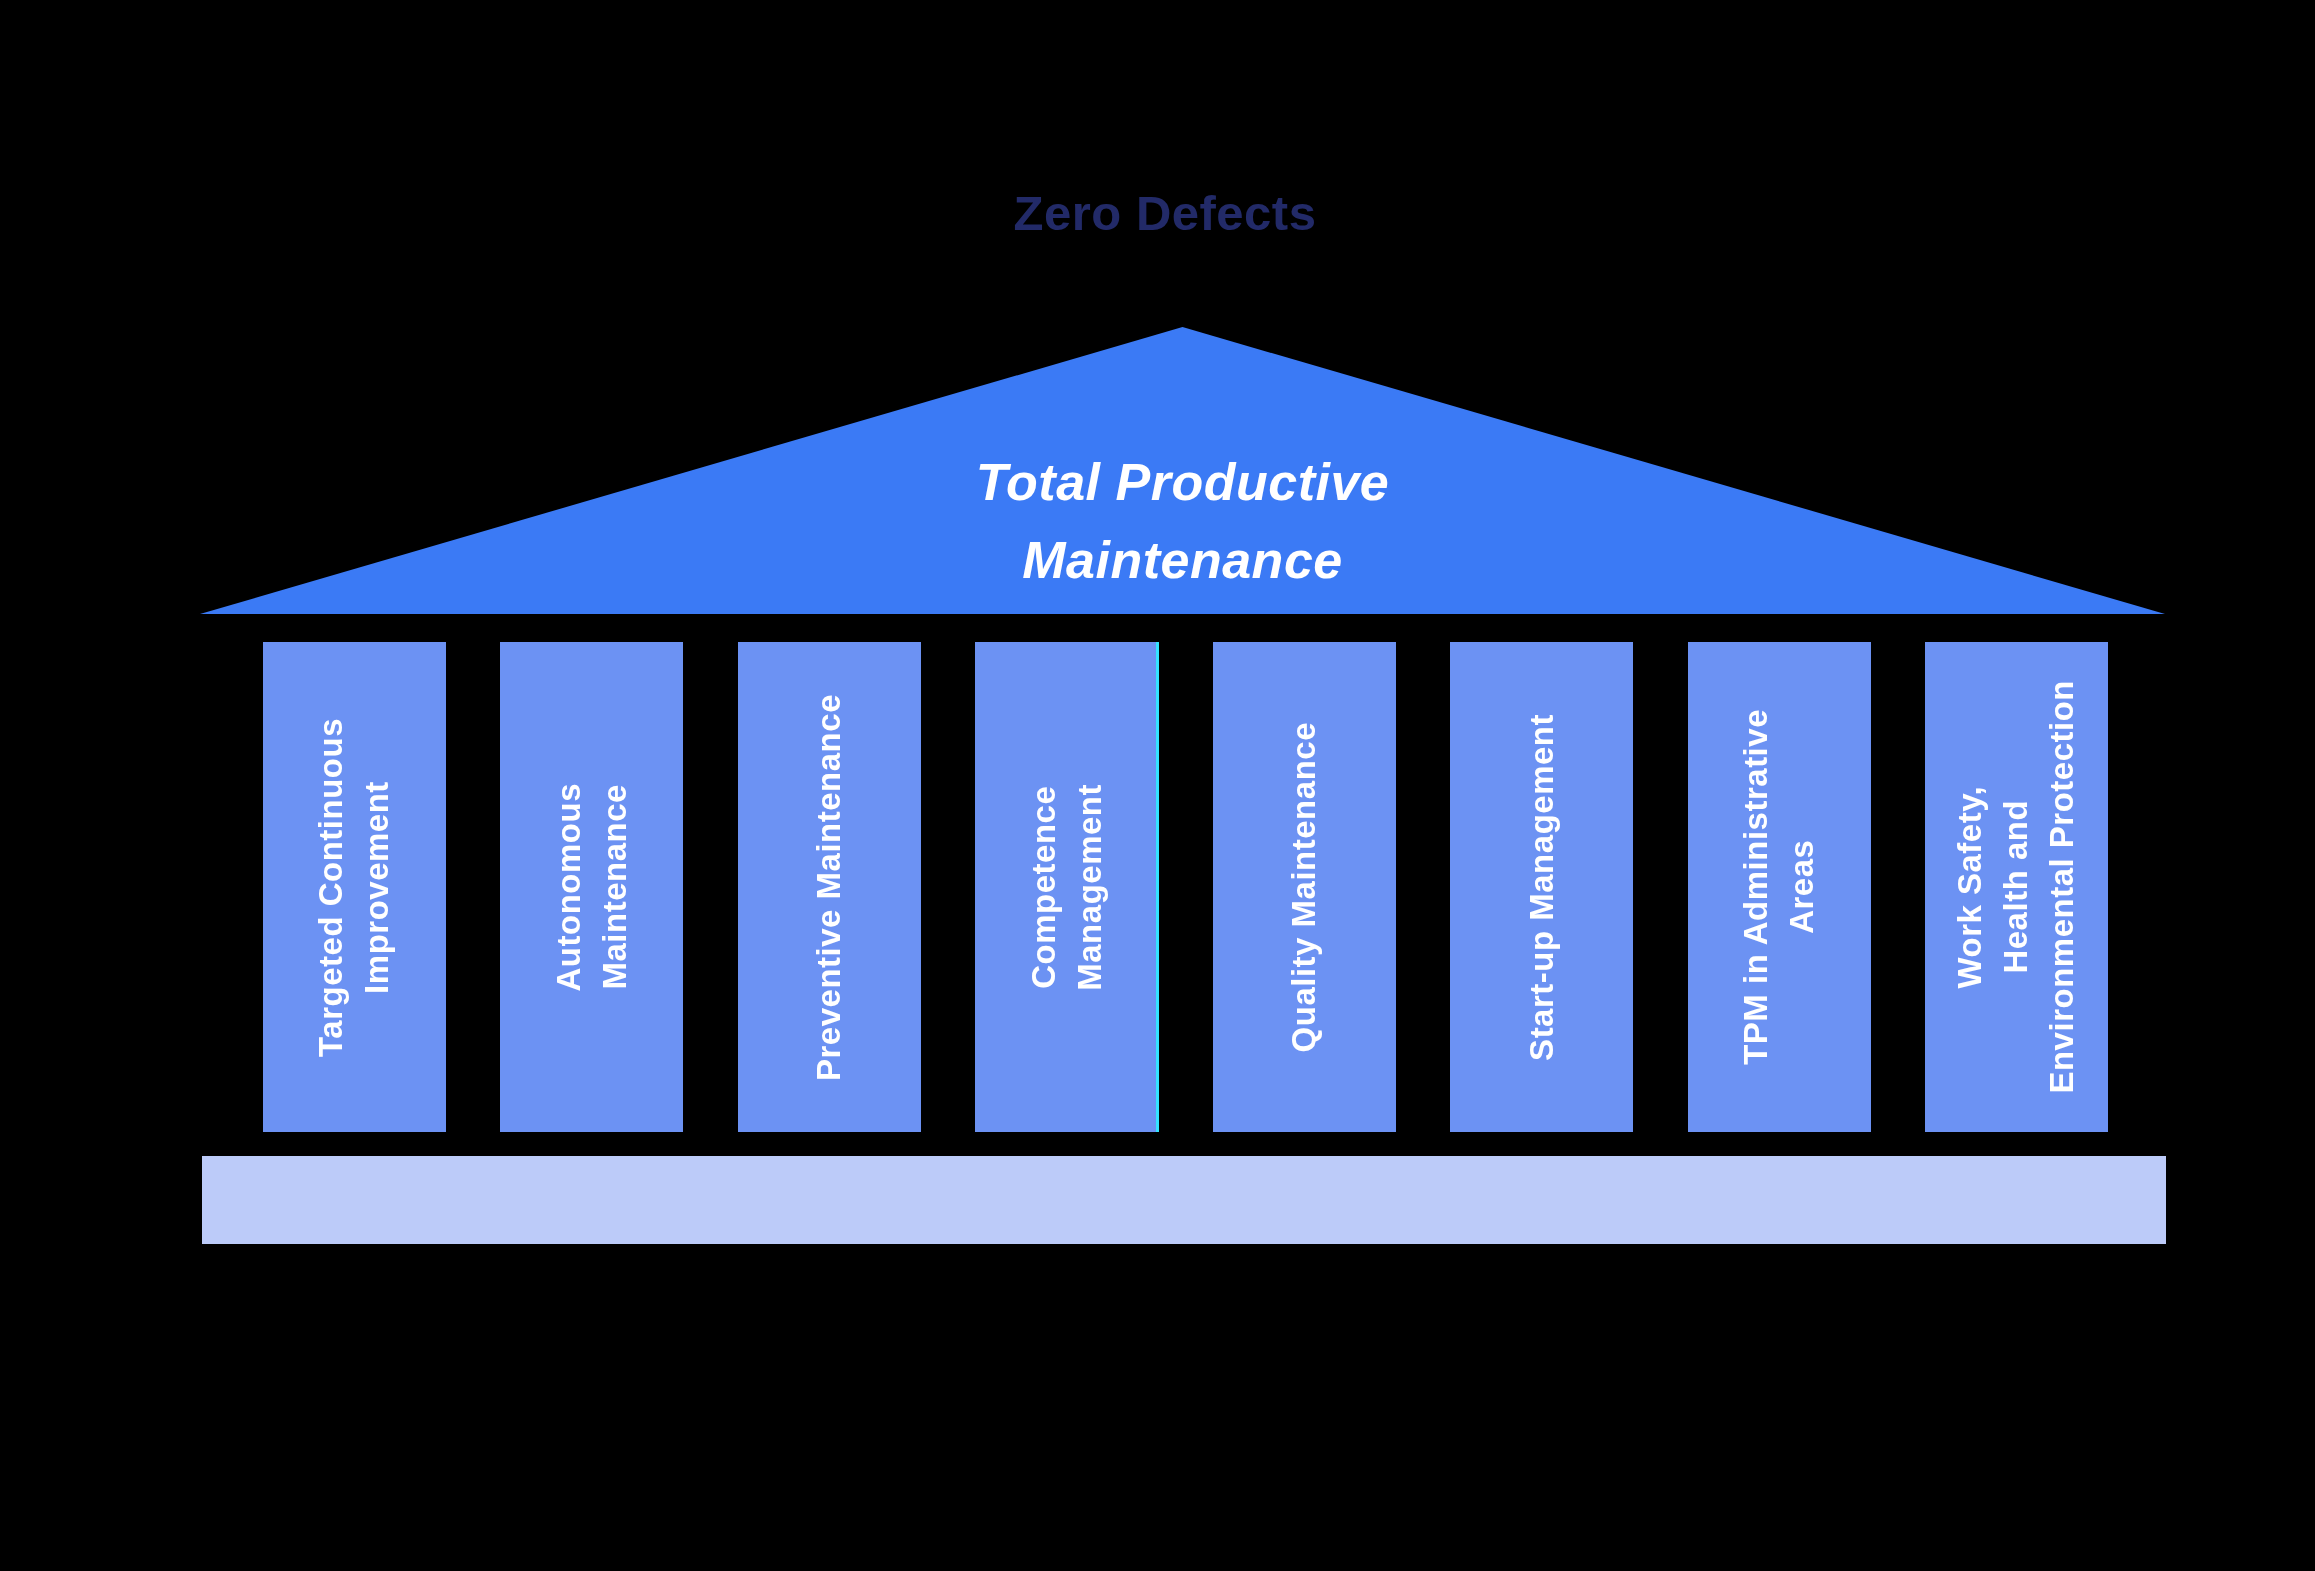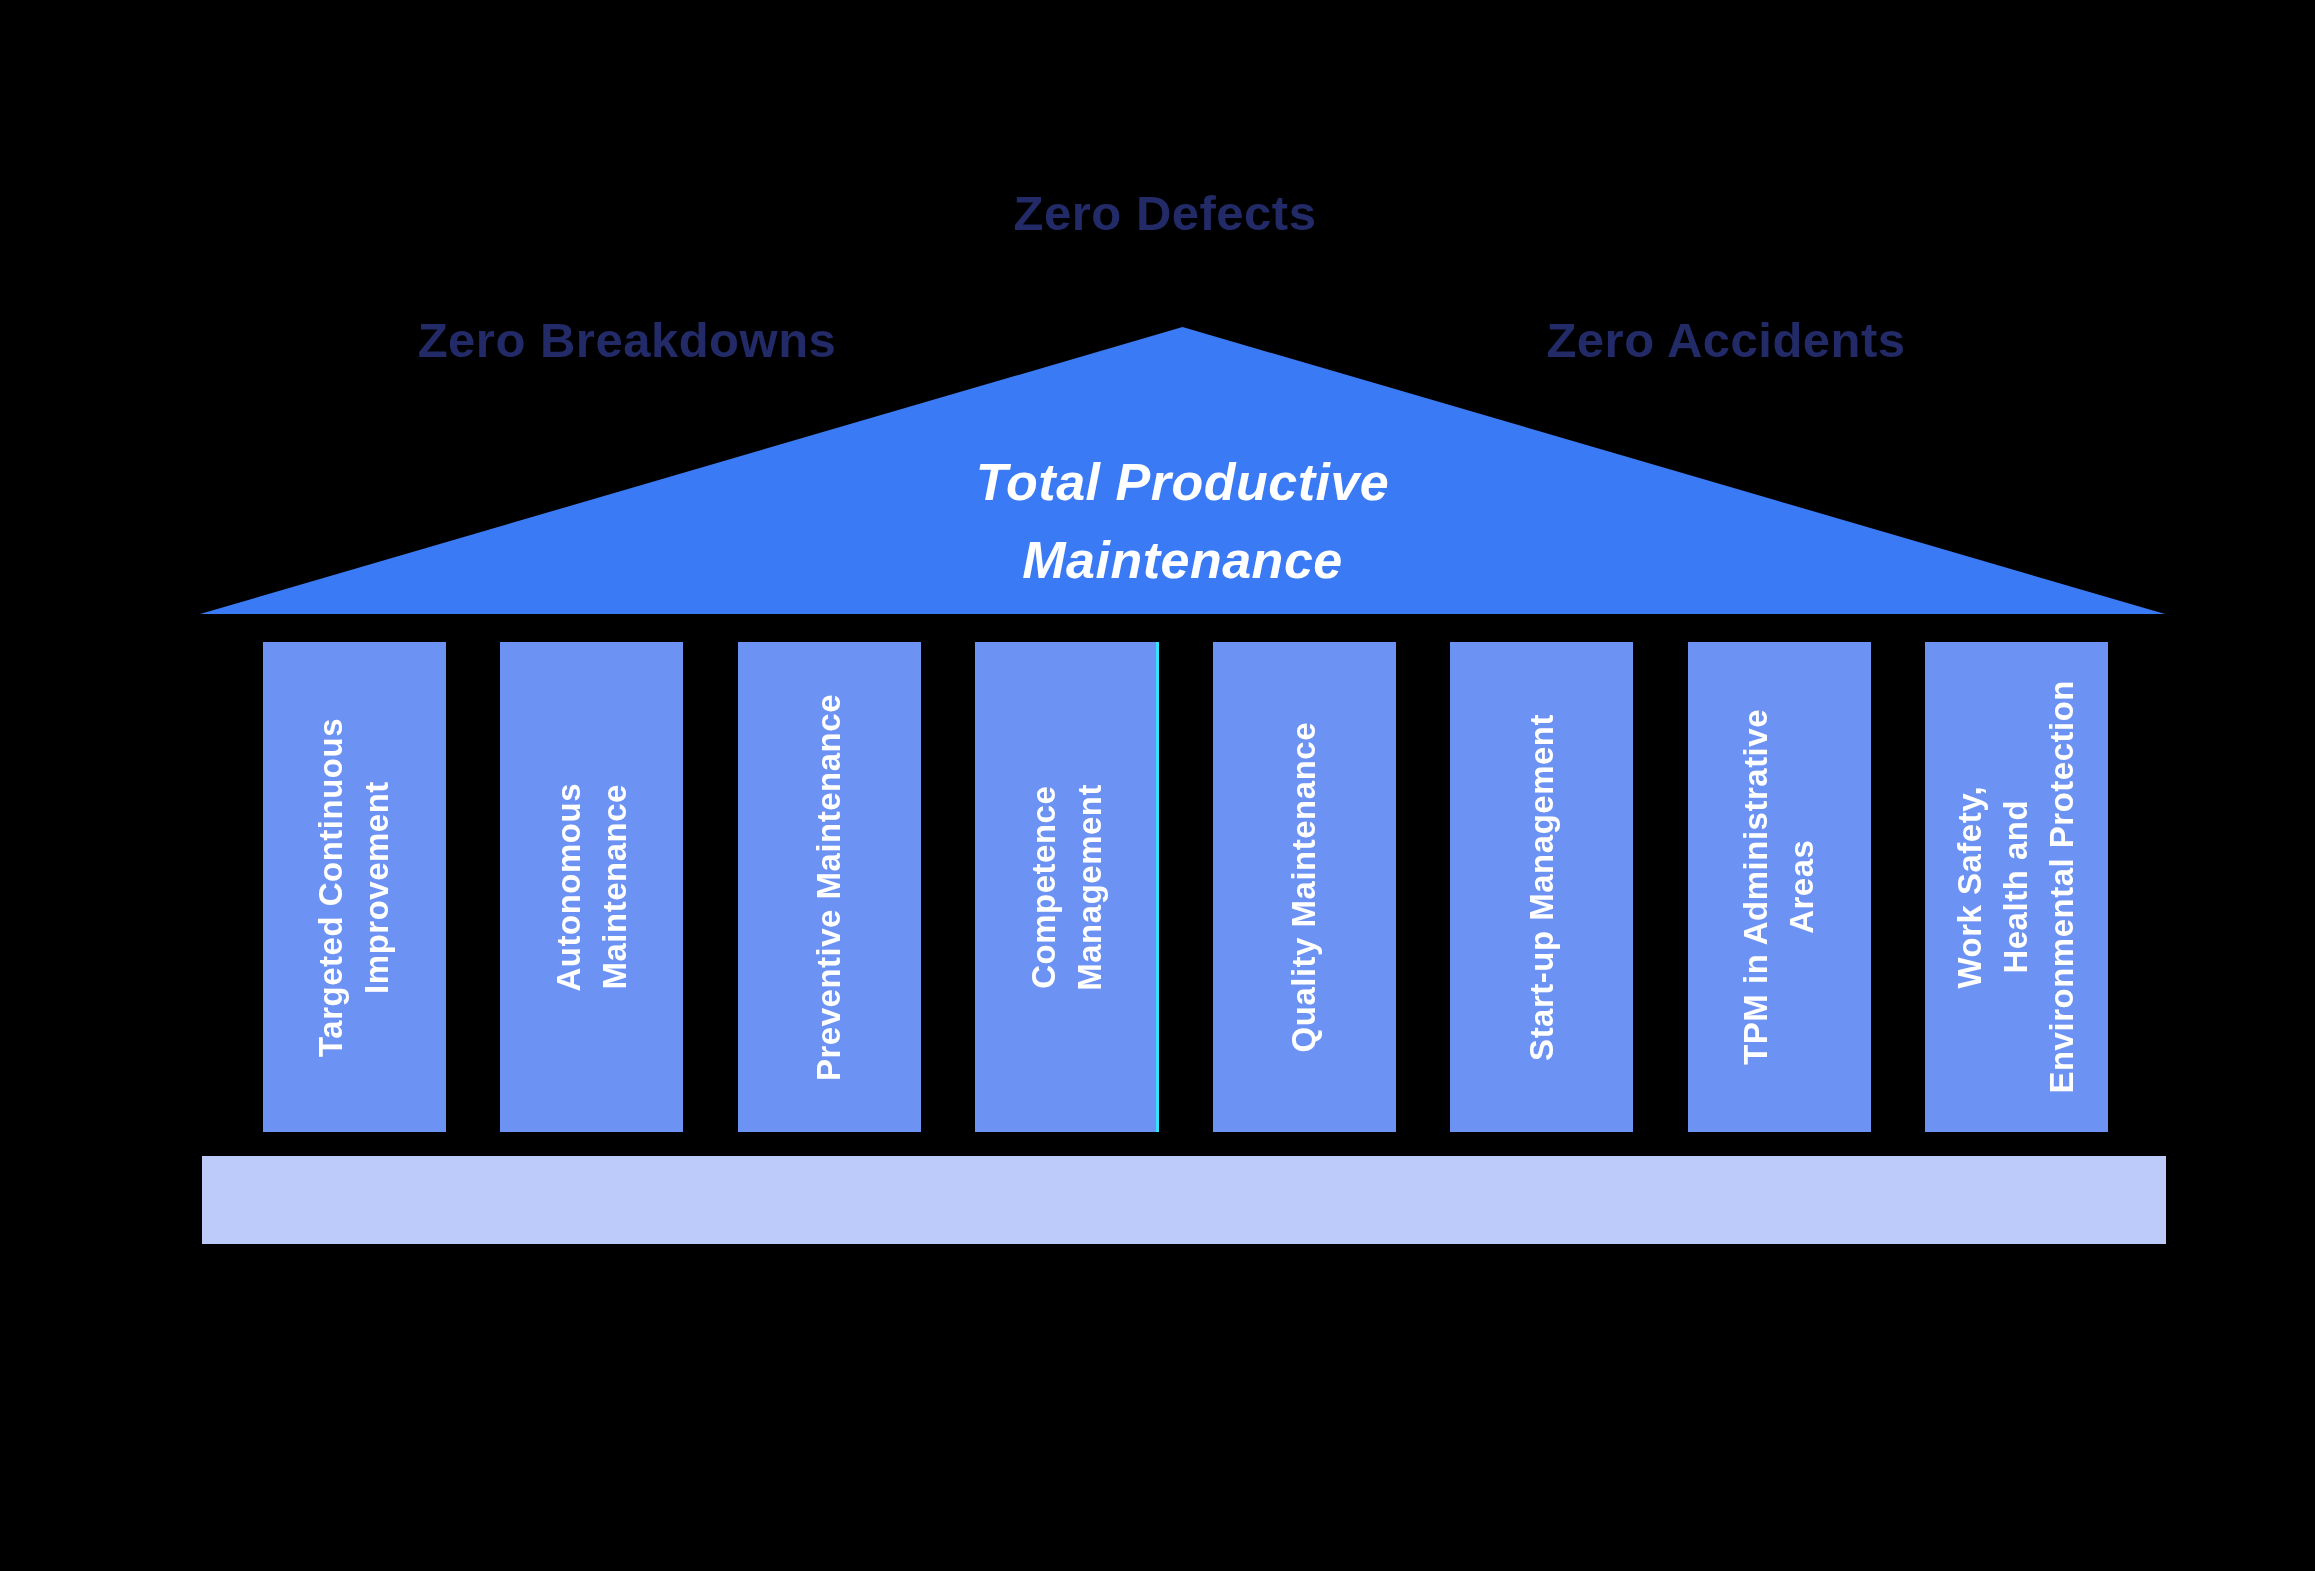--- a/index.html
+++ b/index.html
@@ -92,22 +92,20 @@
     width:1964px;height:88px;
     background:var(--base-fill);
   }
 </style>
 </head>
 <body>
 
 <div class="stage">
 
   <div class="heading heading-defects">Zero Defects</div>
-  <div class="heading heading-breakdowns">Zero Breakdowns</div>
-  <div class="heading heading-accidents">Zero Accidents</div>
 
   <div class="roof">
     <div class="roof-title">Total Productive
 Maintenance</div>
   </div>
 
   <div class="pillars">
     <div class="pillar">
       <span class="pillar-label">Targeted Continuous
 Improvement</span>

